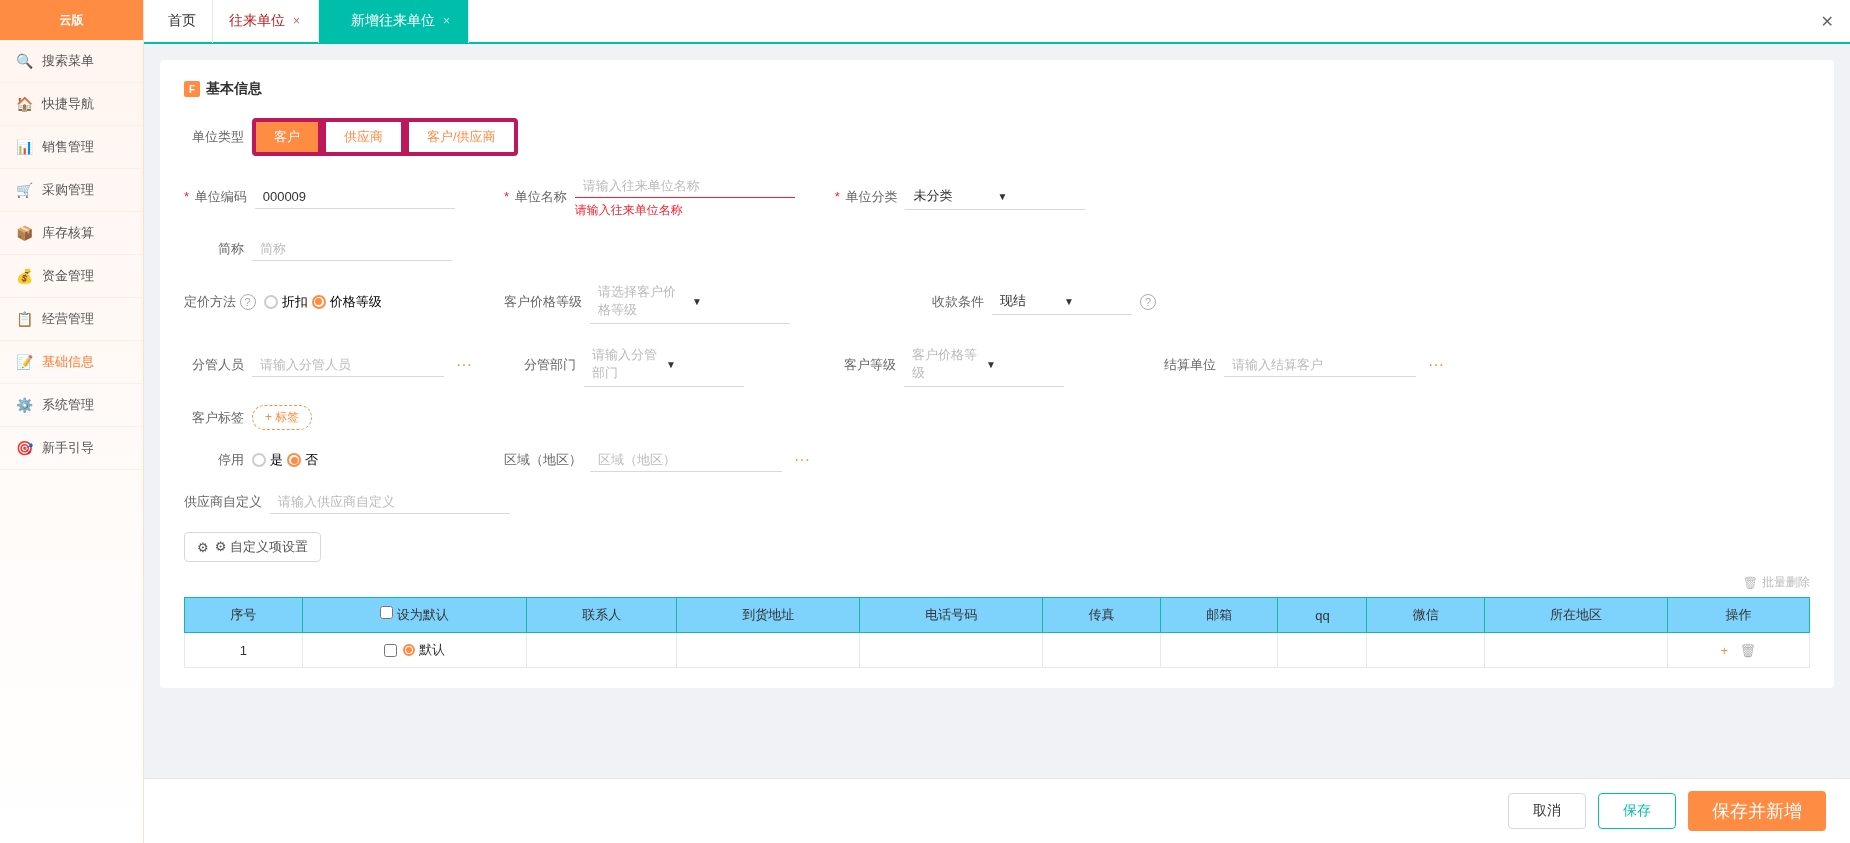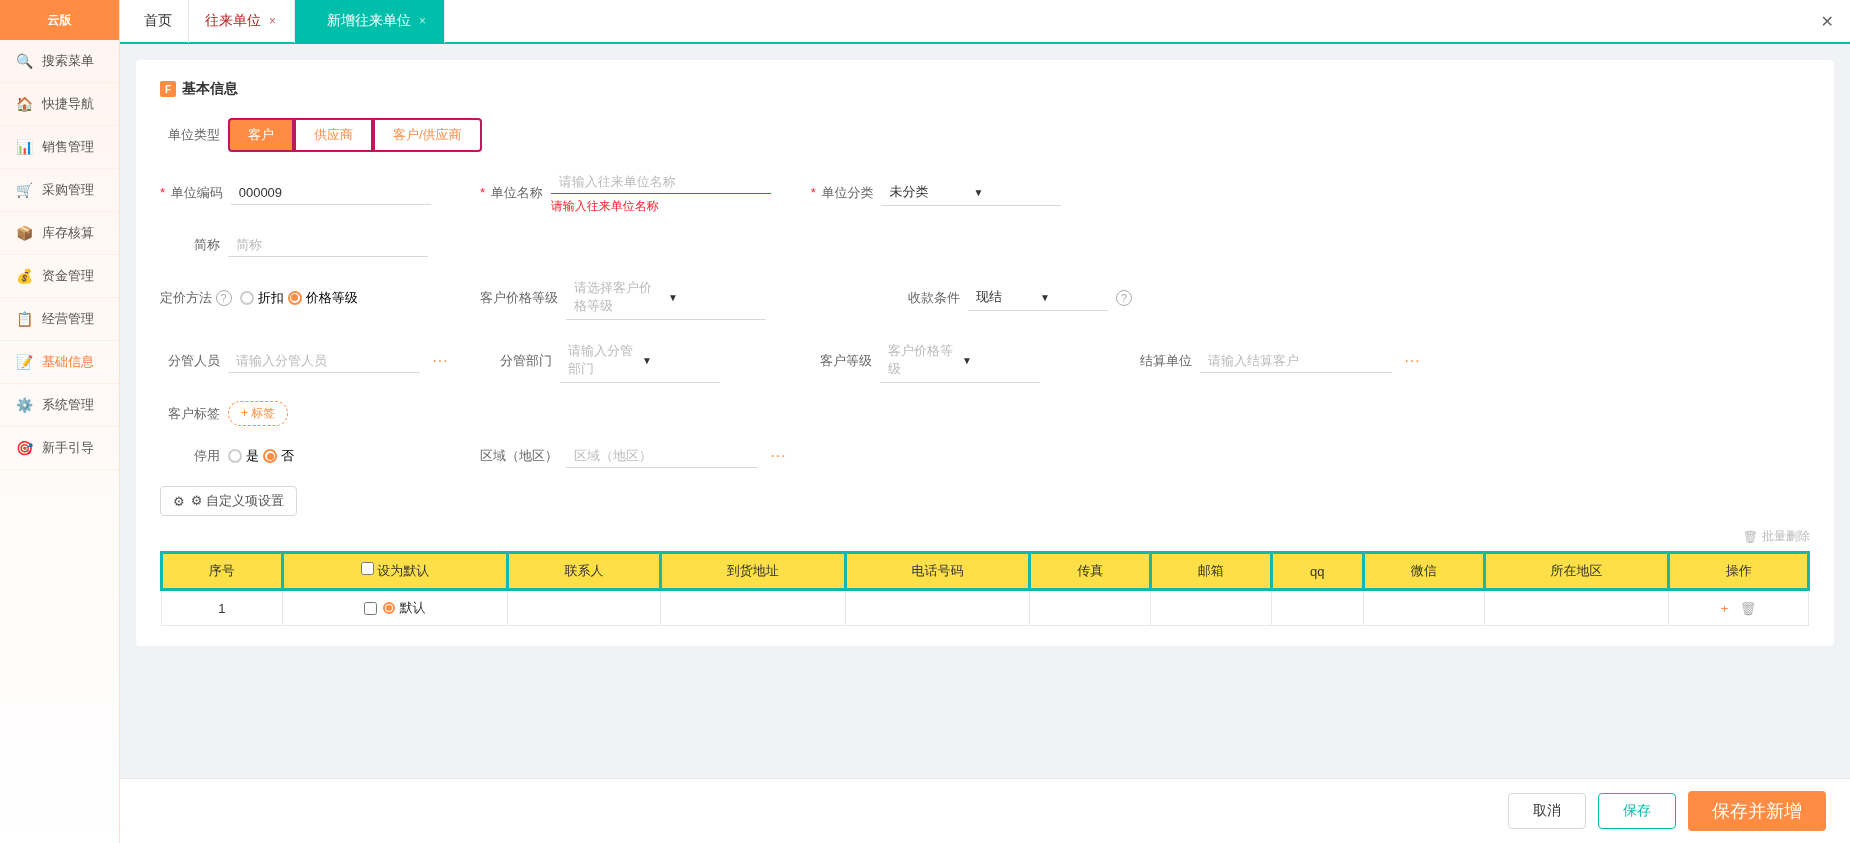--- a/index.html
+++ b/index.html
@@ -1,20 +1,20 @@
 <!DOCTYPE html>
 <html><head>
   <meta charset="utf-8">
   <style>
     * { box-sizing: border-box; margin: 0; padding: 0; }
     body { font-family: 'Microsoft YaHei', Arial, sans-serif; font-size: 13px; background: #f5f5f5; display: flex; height: 843px; overflow: hidden; }
 
     
     .sidebar {
-      width: 120px;
+      width: 144px;
       background: linear-gradient(180deg, #fff5f0 0%, #fff 100%);
       border-right: 1px solid #ffe0cc;
       display: flex;
       flex-direction: column;
       height: 100%;
       flex-shrink: 0;
     }
     .sidebar-logo {
       height: 40px;
       background: #ff8c42;
@@ -176,21 +176,21 @@
       gap: 4px;
       color: #333;
     }
     .form-select span { flex: 1; color: #333; }
     .form-select .placeholder { color: #bbb; }
     .chevron { color: #aaa; font-size: 10px; }
 
     .btn-group { display: flex; gap: 0; }
     .btn-type {
       padding: 6px 18px;
-      border: 2px solid #be185d;
+      border: 4px solid #be185d;
       cursor: pointer;
       font-size: 13px;
       background: white;
       color: #ff8c42;
     }
     .btn-type.active { background: #ff8c42; color: white; }
     .btn-type:first-child { border-radius: 4px 0 0 4px; }
     .btn-type:last-child { border-radius: 0 4px 4px 0; }
 
     .radio-group { display: flex; align-items: center; gap: 4px; }
@@ -250,22 +250,22 @@
       align-items: center;
       gap: 4px;
     }
 
     table {
       width: 100%;
       border-collapse: collapse;
       font-size: 13px;
     }
     thead th {
-      background: #fde047;
-      border: 3px solid #14b8a6;
+      background: #7dd3fc;
+      border: 1px solid #14b8a6;
       padding: 8px 10px;
       color: #333;
       font-weight: normal;
       text-align: center;
     }
     tbody td {
       border: 1px solid #e8e8e8;
       padding: 8px 10px;
       text-align: center;
       color: #333;
@@ -548,20 +548,26 @@
             </div>
           </div>
         </div>
         <div class="form-field wide">
           <span class="form-label">区域（地区）</span>
           <input class="form-input" type="text" placeholder="区域（地区）" style="min-width: 180px;">
           <span class="dots-btn">···</span>
         </div>
       </div>
 
+      <div class="row-line">
+        <div class="form-field wide">
+          <span class="form-label">供应商自定义</span>
+          <input class="form-input" type="text" placeholder="请输入供应商自定义" style="min-width: 240px;">
+        </div>
+      </div>
 
       <div style="margin-bottom: 12px;">
         <button class="custom-settings-btn">
           <span>⚙</span>
           <span>⚙ 自定义项设置</span>
         </button>
       </div>
 
       <div class="table-header-row">
         <div class="batch-delete-btn">

